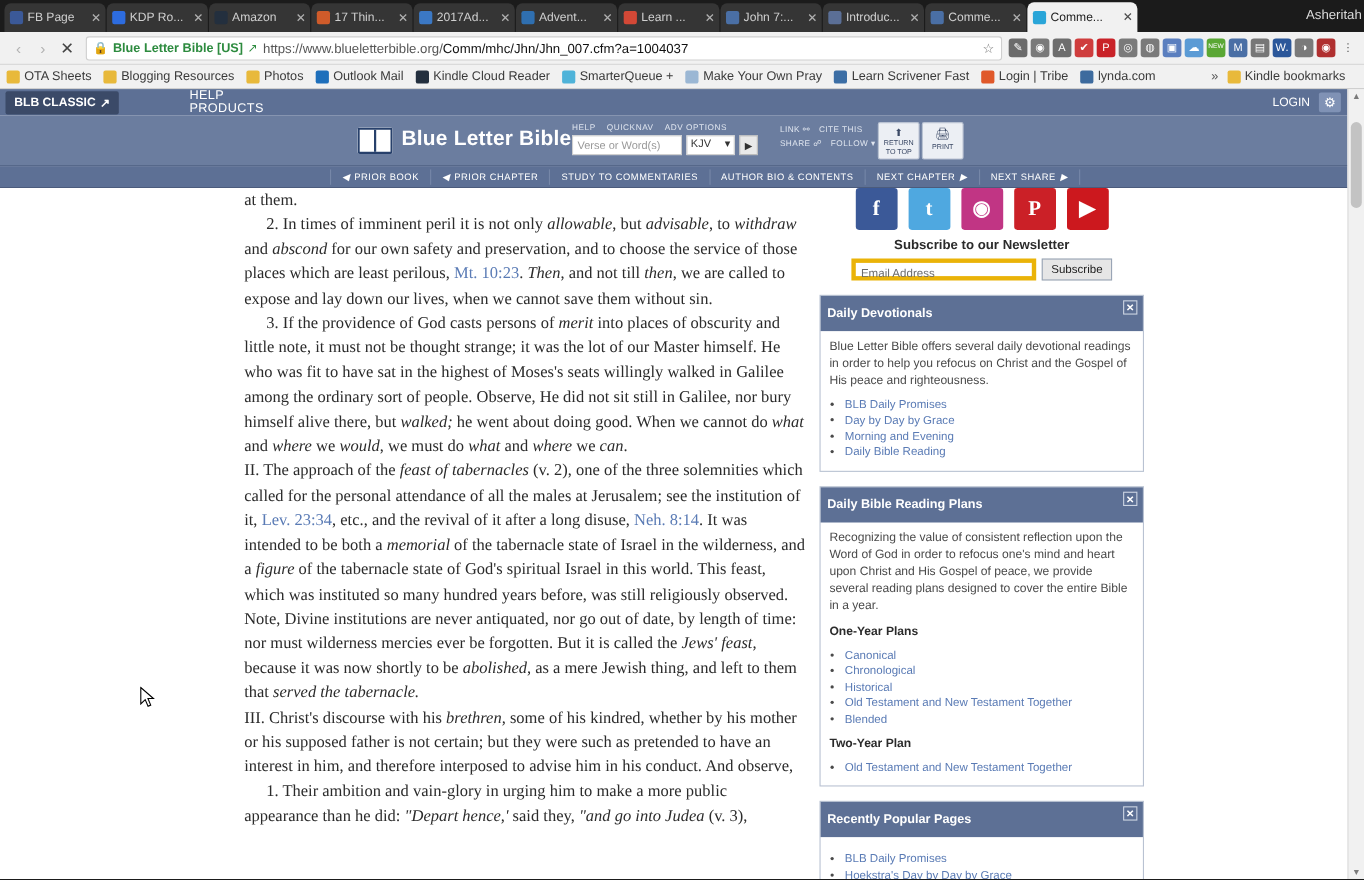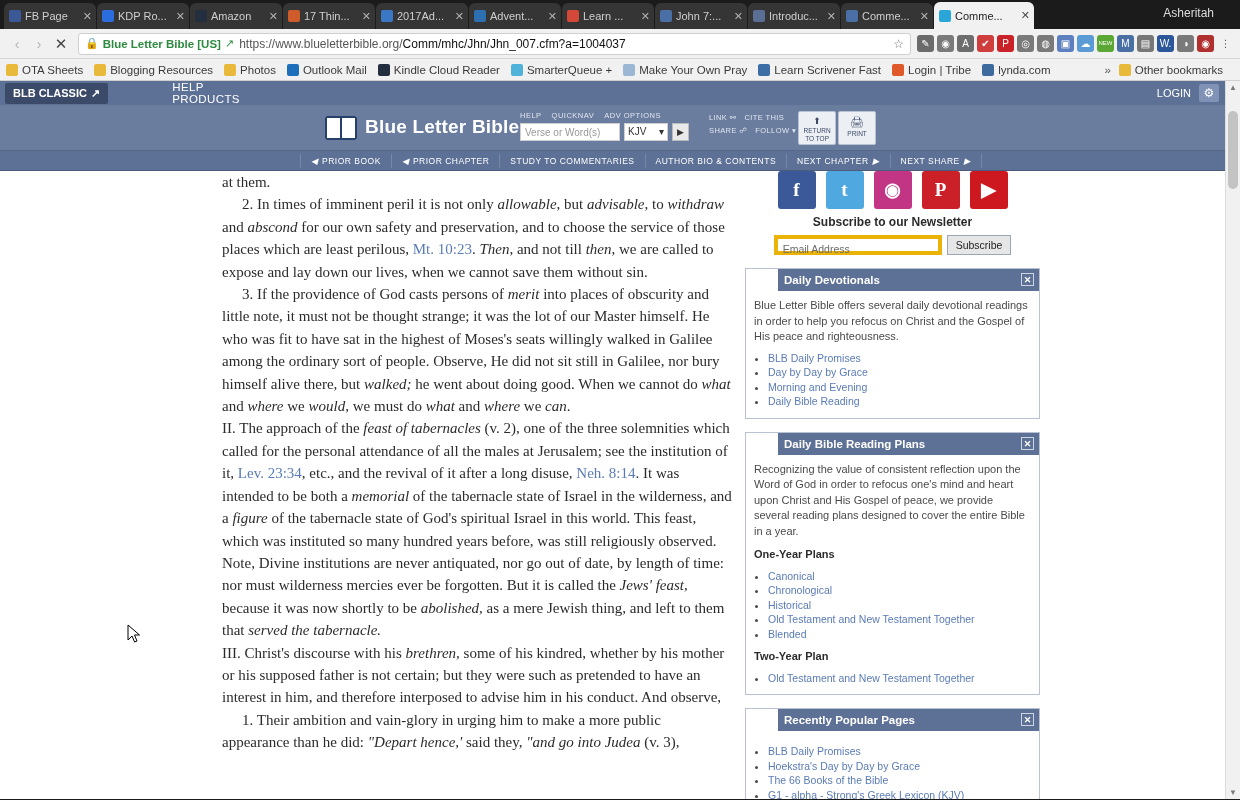--- a/index.html
+++ b/index.html
@@ -32,21 +32,21 @@
   .tab .favicon {
     width:12px; height:12px; margin-right:4px; flex:0 0 auto;
     border-radius:2px; display:inline-block;
   }
   .tab .tlabel {
     white-space:nowrap; overflow:hidden; text-overflow:clip;
     flex:1 1 auto;
   }
   .tab .tclose { font-size:11px; opacity:.8; margin-left:2px; }
   .user-label {
-    position:absolute; right:26px; top:6px; color:#dcdcdc; font-size:12px;
+    position:absolute; right:2px; top:6px; color:#dcdcdc; font-size:12px;
   }
 
   .navbar {
     height:30px; background:#f1f1f1; display:flex; align-items:center;
     padding:0 6px; border-bottom:1px solid #d6d6d6;
   }
   .navicon { color:#5a5a5a; font-size:14px; width:22px; text-align:center; }
   .navicon.dim { color:#b3b3b3; }
   .navicon.stop { color:#444; font-size:15px; }
   .omnibox {
@@ -189,22 +189,22 @@
     width:168px; height:20px; background:#fff; border:4px solid #eab308;
     font-size:10.5px; color:#6b6b6b; padding:0 5px; line-height:20px;
   }
   .news-btn {
     height:20px; background:#e6e6e6; border:1px solid #9aa5b6; font-size:10.5px;
     color:#222; padding:0 8px; line-height:19px;
   }
 
   .panel { margin-top:13px; border:1px solid #b9c2d2; background:#fff; }
   .panel-head {
-    height:22px; background:#5d7095; color:#fff; font-weight:bold; font-size:11.5px;
-    display:flex; align-items:center; padding:0 6px; position:relative;margin-left:32px;
+    height:32px; background:#5d7095; color:#fff; font-weight:bold; font-size:11.5px;
+    display:flex; align-items:center; padding:0 6px; position:relative;
   }
   .panel-x {
     position:absolute; right:5px; top:4px; width:13px; height:13px;
     border:1px solid #cdd5e3; color:#fff; font-size:9px; text-align:center; line-height:12px;
   }
   .panel-body { padding:7px 8px 9px; font-size:11px; color:#4a4a4a; line-height:15.5px; }
   .panel-body a { color:#5a7bb5; text-decoration:none; }
   .panel-body ul { margin:6px 0 0 14px; padding:0; }
   .panel-body li { font-size:10.5px; line-height:14.5px; }
   .sub-h { font-weight:bold; color:#2b2b2b; font-size:11px; margin-top:8px; }
@@ -359,21 +359,21 @@
         <i class="bi" style="background:#e0592a"></i>
         <span>Login | Tribe</span>
       </span>
     <span class="bm">
         <i class="bi" style="background:#3d6b9e"></i>
         <span>lynda.com</span>
       </span>
     <span class="bm-more">»</span>
     <span class="bm">
         <i class="bi" style="background:#e8b93b"></i>
-        <span>Other bookmarks</span>
+        <span>Kindle bookmarks</span>
       </span>
   </div>
 </div>
 
 <div class="page">
   <div class="page-white">
 
     <div class="blb-topbar">
       <div class="classic-btn">
         <span>BLB CLASSIC</span>

